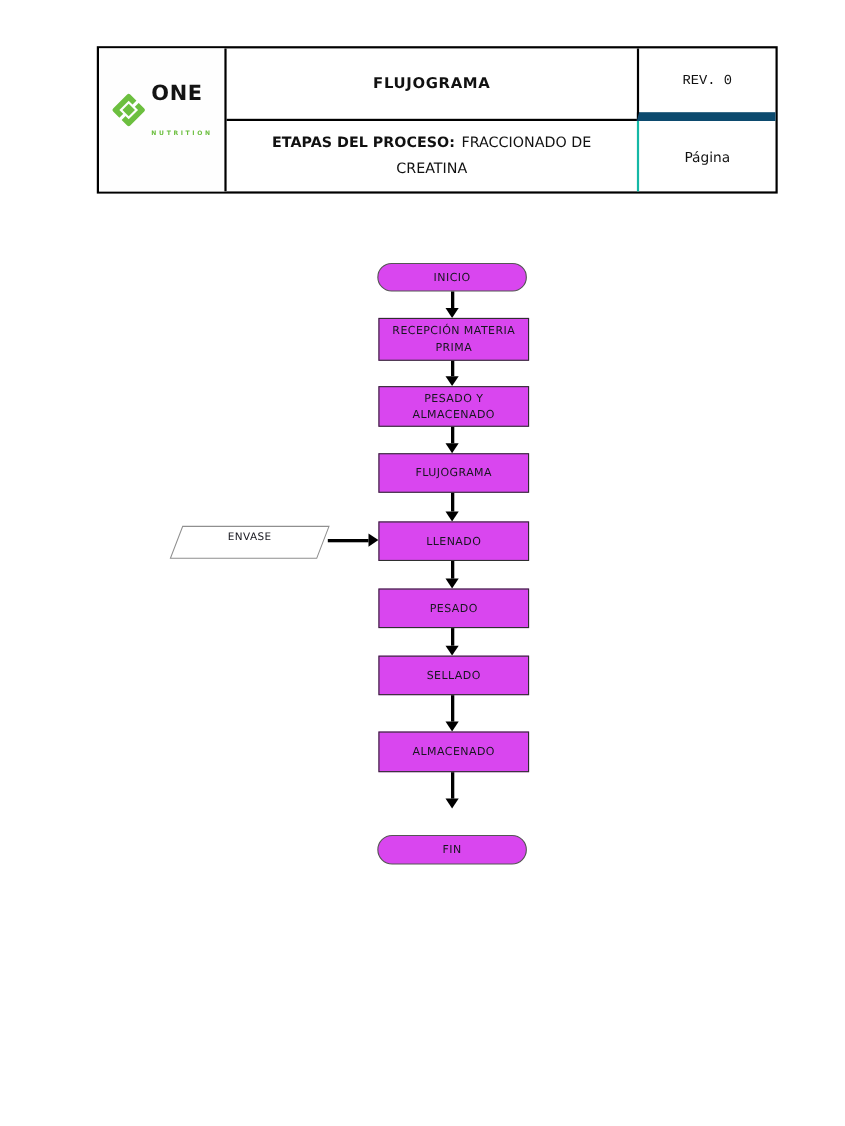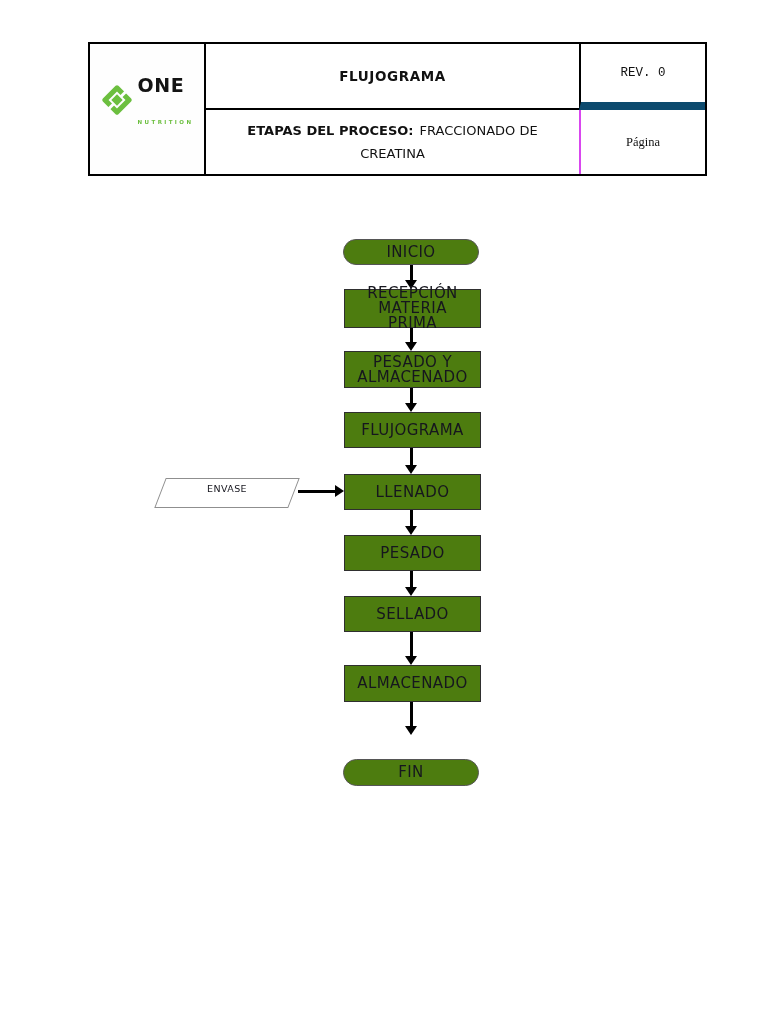--- a/index.html
+++ b/index.html
@@ -8,21 +8,21 @@
   .page { position:relative; width:768px; height:1024px; background:#fff; overflow:hidden; }
 
   
   .header-table { position:absolute; left:88px; top:42px; width:619px; height:134px;
                   border:2px solid #000; display:grid;
                   grid-template-columns:116px 1fr 126px; grid-template-rows:66px 1fr; }
   .cell { display:flex; align-items:center; justify-content:center; text-align:center; }
   .cell-logo { grid-row:1/3; border-right:2px solid #000; background:#fefefe; }
   .cell-title { border-bottom:2px solid #000; }
   .cell-rev { border-left:2px solid #000; border-bottom:8px solid #0c4a6e;font-family:Liberation Mono, monospace; }
-  .cell-page { border-left:2px solid #d946ef;font-family:Liberation Serif, serif; }
+  .cell-page { border-left:2px solid #14b8a6; }
   .doc-title { font-weight:bold; font-size:13.5px; letter-spacing:0.6px; }
   .rev-text, .page-text { font-size:12.5px; }
   .process-lines { font-size:13px; line-height:23px; }
   .process-lines .b { font-weight:bold; margin-right:6px; }
 
   
   .logo { display:flex; align-items:center; margin-bottom:18px; }
   .logo-icon { position:relative; width:32px; height:32px; margin-right:5px; flex:0 0 auto; }
   .logo-icon .d1 { position:absolute; left:5px; top:5px; width:22px; height:22px;
                    border:5px solid #6cbf3f; transform:rotate(45deg); border-radius:2px; }
@@ -30,21 +30,21 @@
                       background:#fefefe; transform:rotate(-45deg); }
   .logo-icon .d2 { position:absolute; left:12px; top:12px; width:8px; height:8px;
                    background:#6cbf3f; transform:rotate(45deg); }
   .logo-words { display:flex; flex-direction:column; align-items:flex-start;gap:24px; }
   .logo-one { font-weight:bold; font-size:19px; letter-spacing:0.5px; color:#141414; line-height:18px; }
   .logo-nutrition { font-size:5.5px; letter-spacing:2.4px; color:#6cbf3f; font-weight:bold; margin-top:1px; }
 
   
   .flowchart { position:absolute; left:0; top:0; width:768px; height:1024px; }
   .node { position:absolute; display:flex; align-items:center; justify-content:center;
-          text-align:center; background:#4d7c0f; font-size:15px; letter-spacing:0.4px;
+          text-align:center; background:#d946ef; font-size:10px; letter-spacing:0.4px;
           line-height:15px; color:#16161e; white-space:pre-line; }
   .process { left:344px; width:137px; border:1.5px solid #2f2f2f; }
   .terminator { left:343px; width:136px; border:1.5px solid #555; border-radius:14px; }
   .n-inicio      { top:239px; height:26px; }
   .n-recepcion   { top:289px; height:39px; }
   .n-pesado-alm  { top:351px; height:37px; }
   .n-fraccionado { top:412px; height:36px; }
   .n-llenado     { top:474px; height:36px; }
   .n-pesado      { top:535px; height:36px; }
   .n-sellado     { top:596px; height:36px; }

